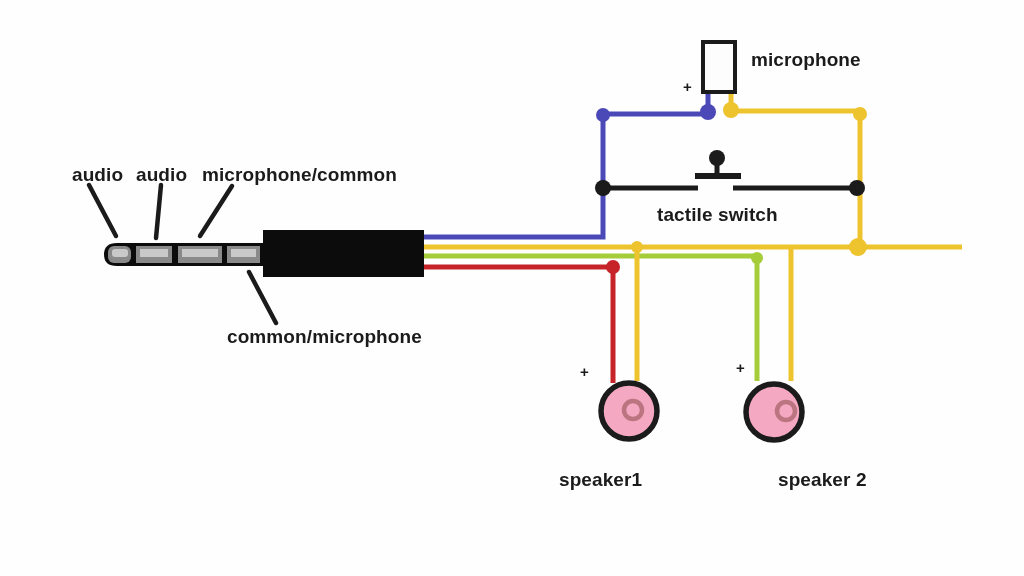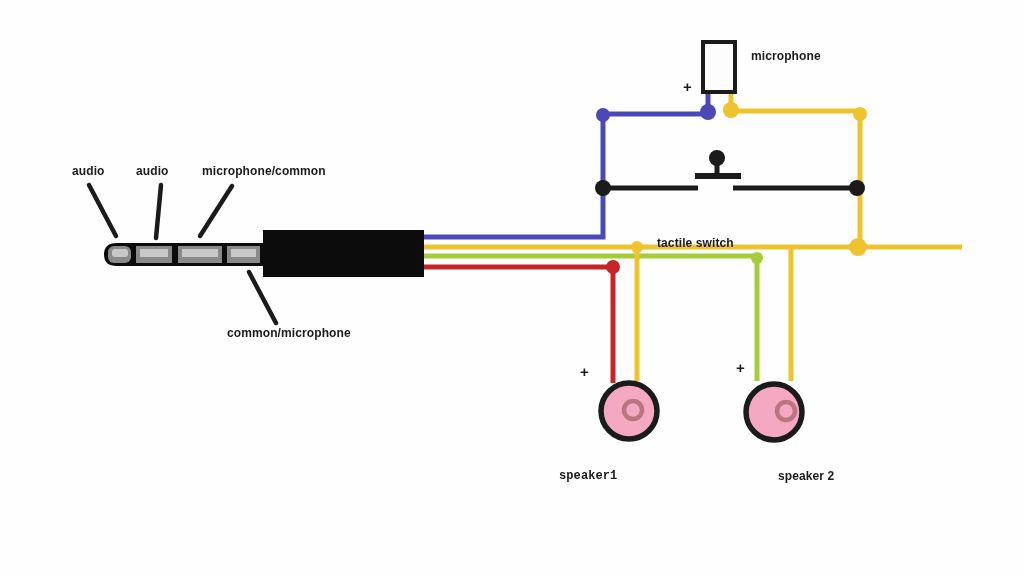--- a/index.html
+++ b/index.html
@@ -15,21 +15,21 @@
   .stroke-green{stroke:var(--wire_green);}
   .stroke-red{stroke:var(--wire_red);}
   .stroke-ink{stroke:var(--ink);}
   .fill-blue{fill:var(--wire_blue);}
   .fill-yellow{fill:var(--wire_yellow);}
   .fill-green{fill:var(--wire_green);}
   .fill-red{fill:var(--wire_red);}
   .fill-ink{fill:var(--ink);}
   .arrow{stroke:var(--ink);stroke-width:4.5;stroke-linecap:round;}
   .lbl{
-    position:absolute;font-weight:bold;font-size:12px;line-height:1.1;
+    position:absolute;font-weight:bold;font-size:19px;line-height:1.1;
     color:var(--ink);white-space:nowrap;letter-spacing:0.1px;
   }
   .center{text-align:left;}
   .plus{font-size:15px;}
 </style>
 </head>
 <body>
 
 <div id="stage">
 
@@ -85,21 +85,21 @@
   </svg>
 
   <div class="lbl center" style="left:72px;top:165px;width:48px;">audio</div>
   <div class="lbl center" style="left:136px;top:165px;width:48px;">audio</div>
   <div class="lbl" style="left:227px;top:327px;">common/microphone</div>
   <div class="lbl" style="left:202px;top:165px;">microphone/common</div>
 
   <div class="lbl" style="left:751px;top:50px;">microphone</div>
   <div class="lbl plus" style="left:683px;top:79px;">+</div>
 
-  <div class="lbl center" style="left:657px;top:205px;width:106px;margin-top:32px;">tactile switch</div>
+  <div class="lbl center" style="left:657px;top:205px;width:106px;">tactile switch</div>
 
   <div class="lbl plus" style="left:580px;top:364px;">+</div>
-  <div class="lbl center" style="left:559px;top:470px;width:78px;font-family:Liberation Mono, monospace;">speaker1</div>
+  <div class="lbl center" style="left:559px;top:470px;width:78px;">speaker1</div>
 
   <div class="lbl plus" style="left:736px;top:360px;">+</div>
   <div class="lbl center" style="left:778px;top:470px;width:82px;">speaker 2</div>
 
 </div>
 
 </body></html>

